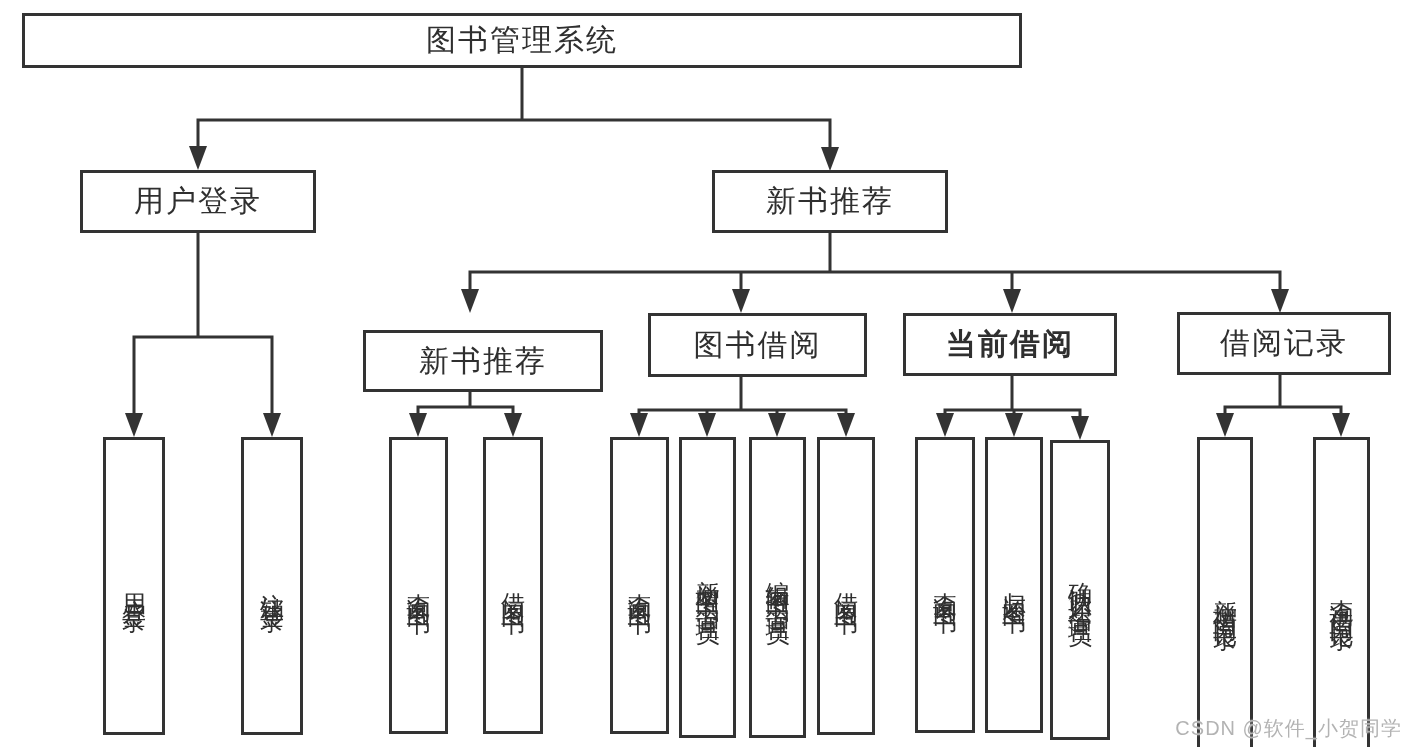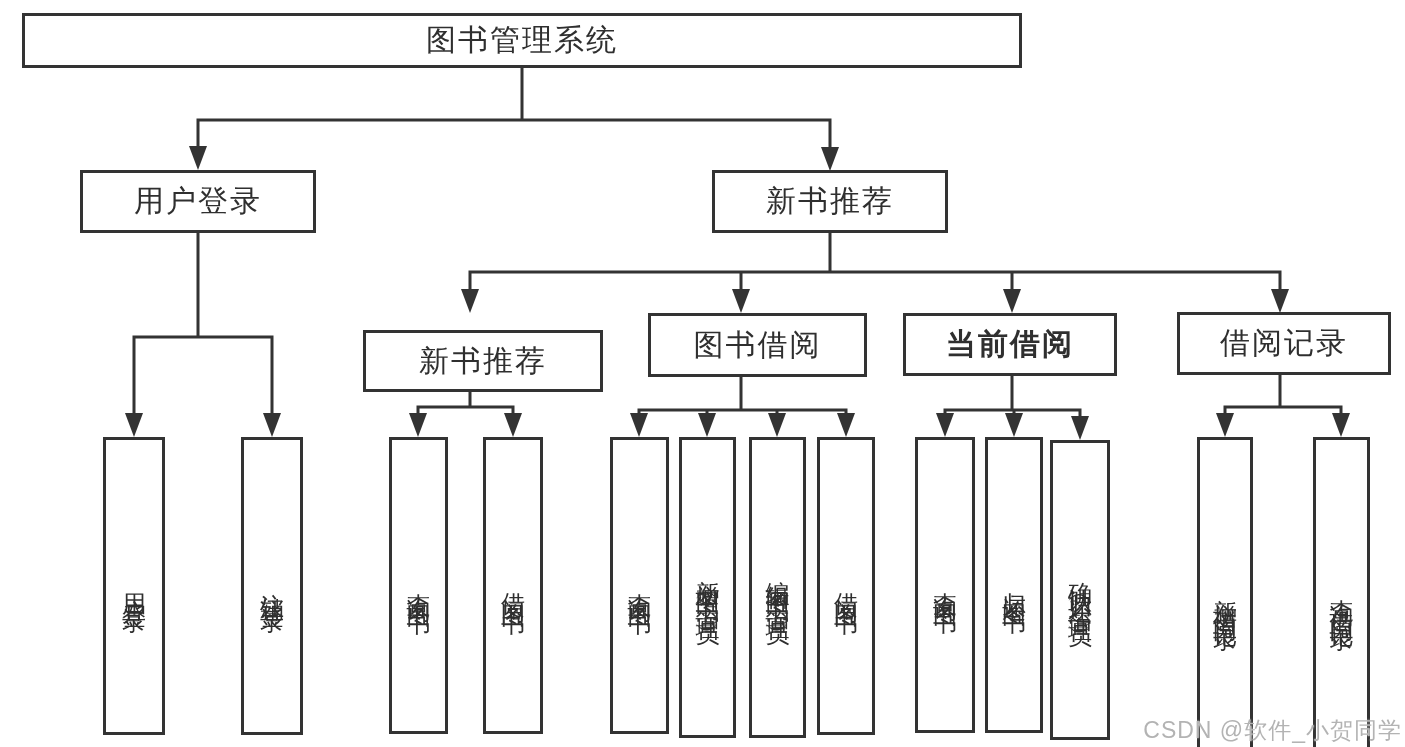--- a/index.html
+++ b/index.html
@@ -37,21 +37,21 @@
     font-size: 24px;
     letter-spacing: 6px;
     line-height: 1;
     writing-mode: vertical-rl;
     text-orientation: mixed;
   }
   .watermark {
     position: absolute;
     right: 3px;
     top: 715px;
-    font-size: 23px;
+    font-size: 20px;
     letter-spacing: 1px;
     color: #b3b3b3;
     text-shadow: 0 0 2px #ffffff;
     white-space: nowrap;
   }
 </style>
 </head>
 <body>
 
 <div class="canvas">

